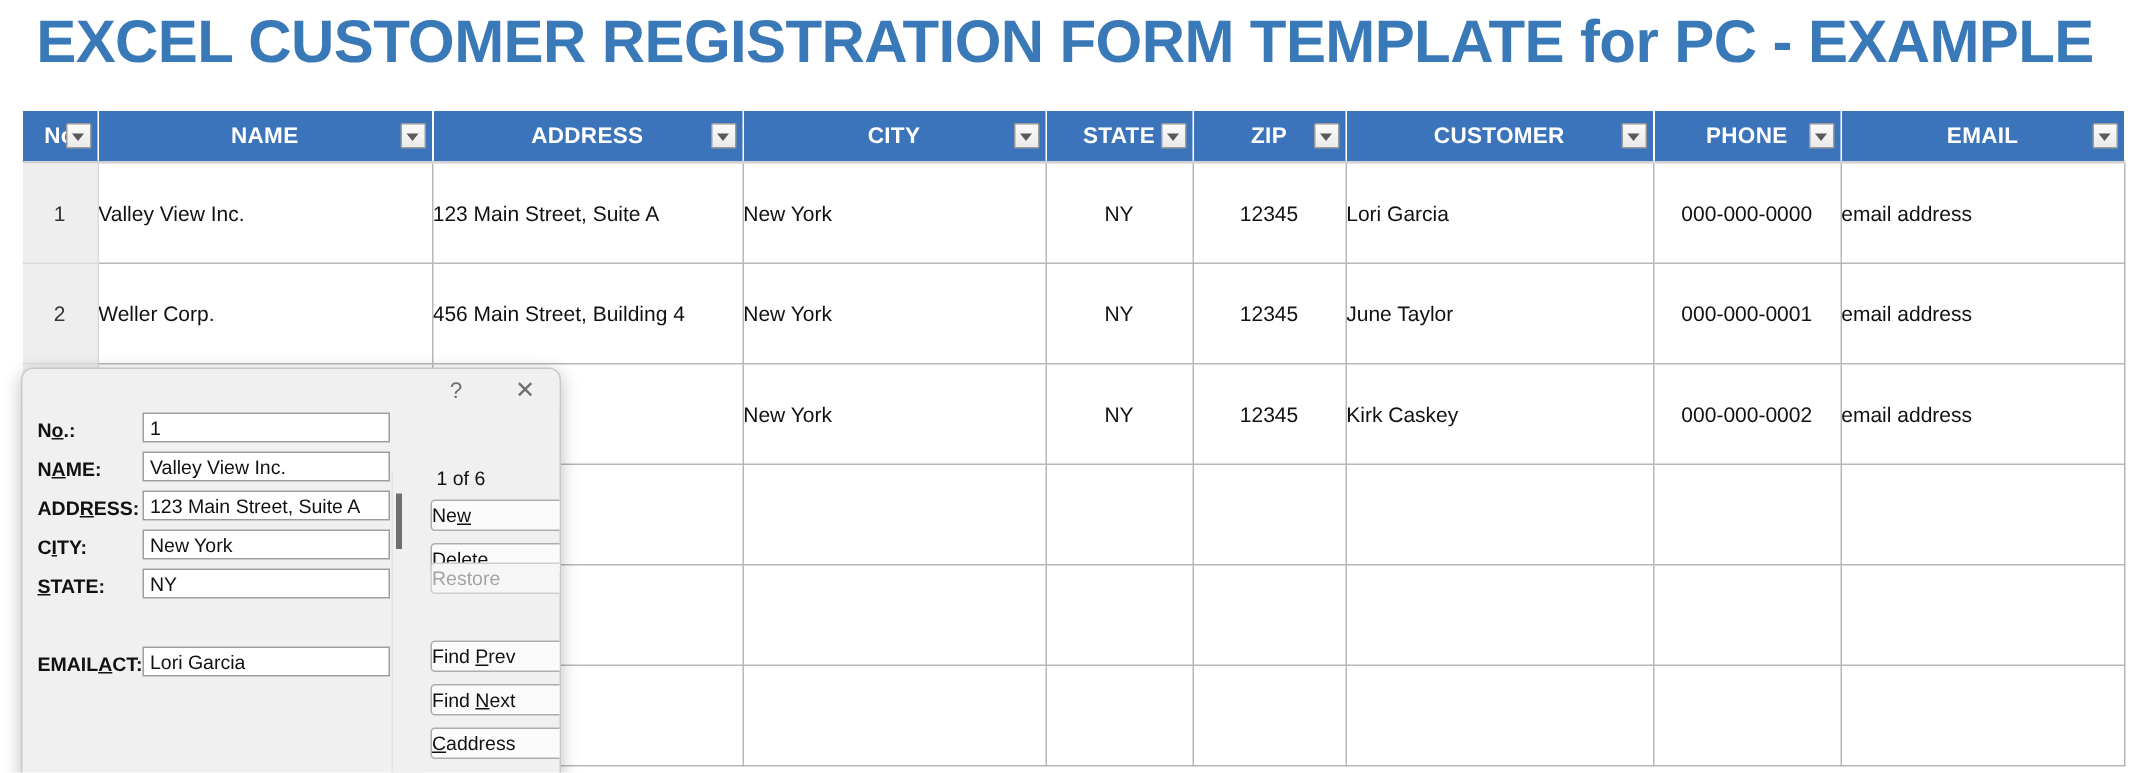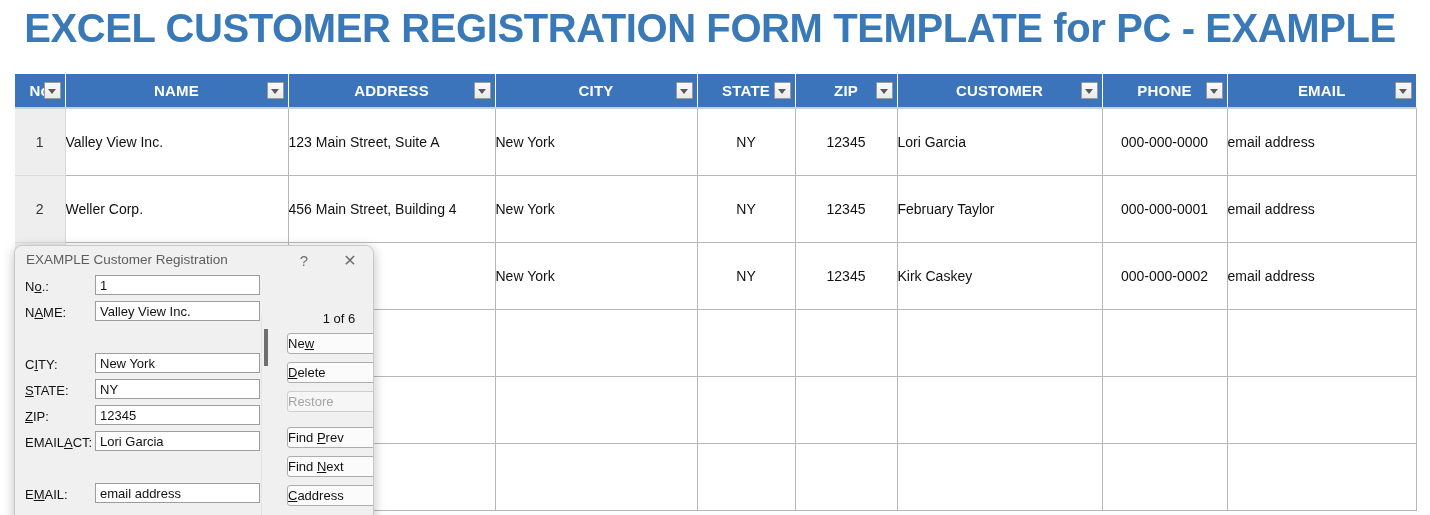--- a/index.html
+++ b/index.html
@@ -168,20 +168,21 @@
   .field-label {
     position: absolute;
     left: 10px;
     top: 4px;
     width: 74px;
     font-family: "Liberation Sans", sans-serif;
     font-size: 13px;
     color: #111111;
     text-align: left;
     white-space: nowrap;
+    font-weight: bold;
   }
   .field-label .ak { text-decoration: underline; }
   .field-input {
     position: absolute;
     left: 80px;
     top: 0px;
     width: 165px;
     height: 20px;
     box-sizing: border-box;
     background: #ffffff;
@@ -211,21 +212,20 @@
     width: 4px;
     height: 37px;
     background: #6f6f6f;
   }
 
   #record-counter {
     position: absolute;
     left: 276px;
     top: 36px;
     width: 96px;
-    text-align: center;
     font-family: "Liberation Sans", sans-serif;
     font-size: 13px;
     color: #111111;
   }
 
   .dlg-btn {
     position: absolute;
     left: 272px;
     width: 95px;
     height: 21px;
@@ -336,21 +336,21 @@
       <td class="cell-center">000-000-0000</td>
       <td class="cell-left">email address</td>
     </tr>
     <tr>
       <td class="cell-no">2</td>
       <td class="cell-left">Weller Corp.</td>
       <td class="cell-left">456 Main Street, Building 4</td>
       <td class="cell-left">New York</td>
       <td class="cell-center">NY</td>
       <td class="cell-center">12345</td>
-      <td class="cell-left">February Taylor</td>
+      <td class="cell-left">June Taylor</td>
       <td class="cell-center">000-000-0001</td>
       <td class="cell-left">email address</td>
     </tr>
     <tr>
       <td class="cell-no">3</td>
       <td class="cell-left"></td>
       <td class="cell-left">nue</td>
       <td class="cell-left">New York</td>
       <td class="cell-center">NY</td>
       <td class="cell-center">12345</td>
@@ -390,63 +390,58 @@
       <td class="cell-left"></td>
       <td class="cell-center"></td>
       <td class="cell-left"></td>
     </tr>
   </tbody>
 </table>
 
 <div id="data-form-dialog">
 
   <div id="dialog-titlebar">
-    <div id="dialog-title-text">EXAMPLE Customer Registration</div>
     <div class="title-btn" id="dialog-help-btn">?</div>
     <div class="title-btn" id="dialog-close-btn">✕</div>
   </div>
 
   <div id="dialog-body">
 
     <div class="field-row" style="top:0px">
       <div class="field-label"><span>N</span><span class="ak">o</span><span>.:</span></div>
       <input class="field-input" type="text" value="1" style="">
     </div>
     <div class="field-row" style="top:26px">
       <div class="field-label"><span>N</span><span class="ak">A</span><span>ME:</span></div>
       <input class="field-input" type="text" value="Valley View Inc." style="">
     </div>
+    <div class="field-row" style="top:52px">
+      <div class="field-label"><span>ADD</span><span class="ak">R</span><span>ESS:</span></div>
+      <input class="field-input" type="text" value="123 Main Street, Suite A" style="">
+    </div>
     <div class="field-row" style="top:78px">
       <div class="field-label"><span>C</span><span class="ak">I</span><span>TY:</span></div>
       <input class="field-input" type="text" value="New York" style="">
     </div>
     <div class="field-row" style="top:104px">
       <div class="field-label"><span></span><span class="ak">S</span><span>TATE:</span></div>
       <input class="field-input" type="text" value="NY" style="">
     </div>
-    <div class="field-row" style="top:130px">
-      <div class="field-label"><span></span><span class="ak">Z</span><span>IP:</span></div>
-      <input class="field-input" type="text" value="12345" style="">
-    </div>
     <div class="field-row" style="top:156px">
       <div class="field-label"><span>EMAIL</span><span class="ak">A</span><span>CT:</span></div>
       <input class="field-input" type="text" value="Lori Garcia" style="">
     </div>
-    <div class="field-row" style="top:208px">
-      <div class="field-label"><span>E</span><span class="ak">M</span><span>AIL:</span></div>
-      <input class="field-input" type="text" value="email address" style="">
-    </div>
 
     <div id="record-scrollbar">
       <div id="record-scroll-thumb"></div>
     </div>
 
     <div id="record-counter">1 of 6</div>
 
     <div class="dlg-btn" style="top:58px"><span>Ne</span><span class="ak">w</span><span></span></div>
     <div class="dlg-btn" style="top:87px"><span></span><span class="ak">D</span><span>elete</span></div>
-    <div class="dlg-btn disabled" style="top:116px"><span>Restore</span><span class="ak"></span><span></span></div>
+    <div class="dlg-btn disabled" style="top:100px"><span>Restore</span><span class="ak"></span><span></span></div>
     <div class="dlg-btn" style="top:152px"><span>Find </span><span class="ak">P</span><span>rev</span></div>
     <div class="dlg-btn" style="top:181px"><span>Find </span><span class="ak">N</span><span>ext</span></div>
     <div class="dlg-btn" style="top:210px"><span></span><span class="ak">C</span><span>address</span></div>
 
   </div>
 </div>
 
 </body></html>

